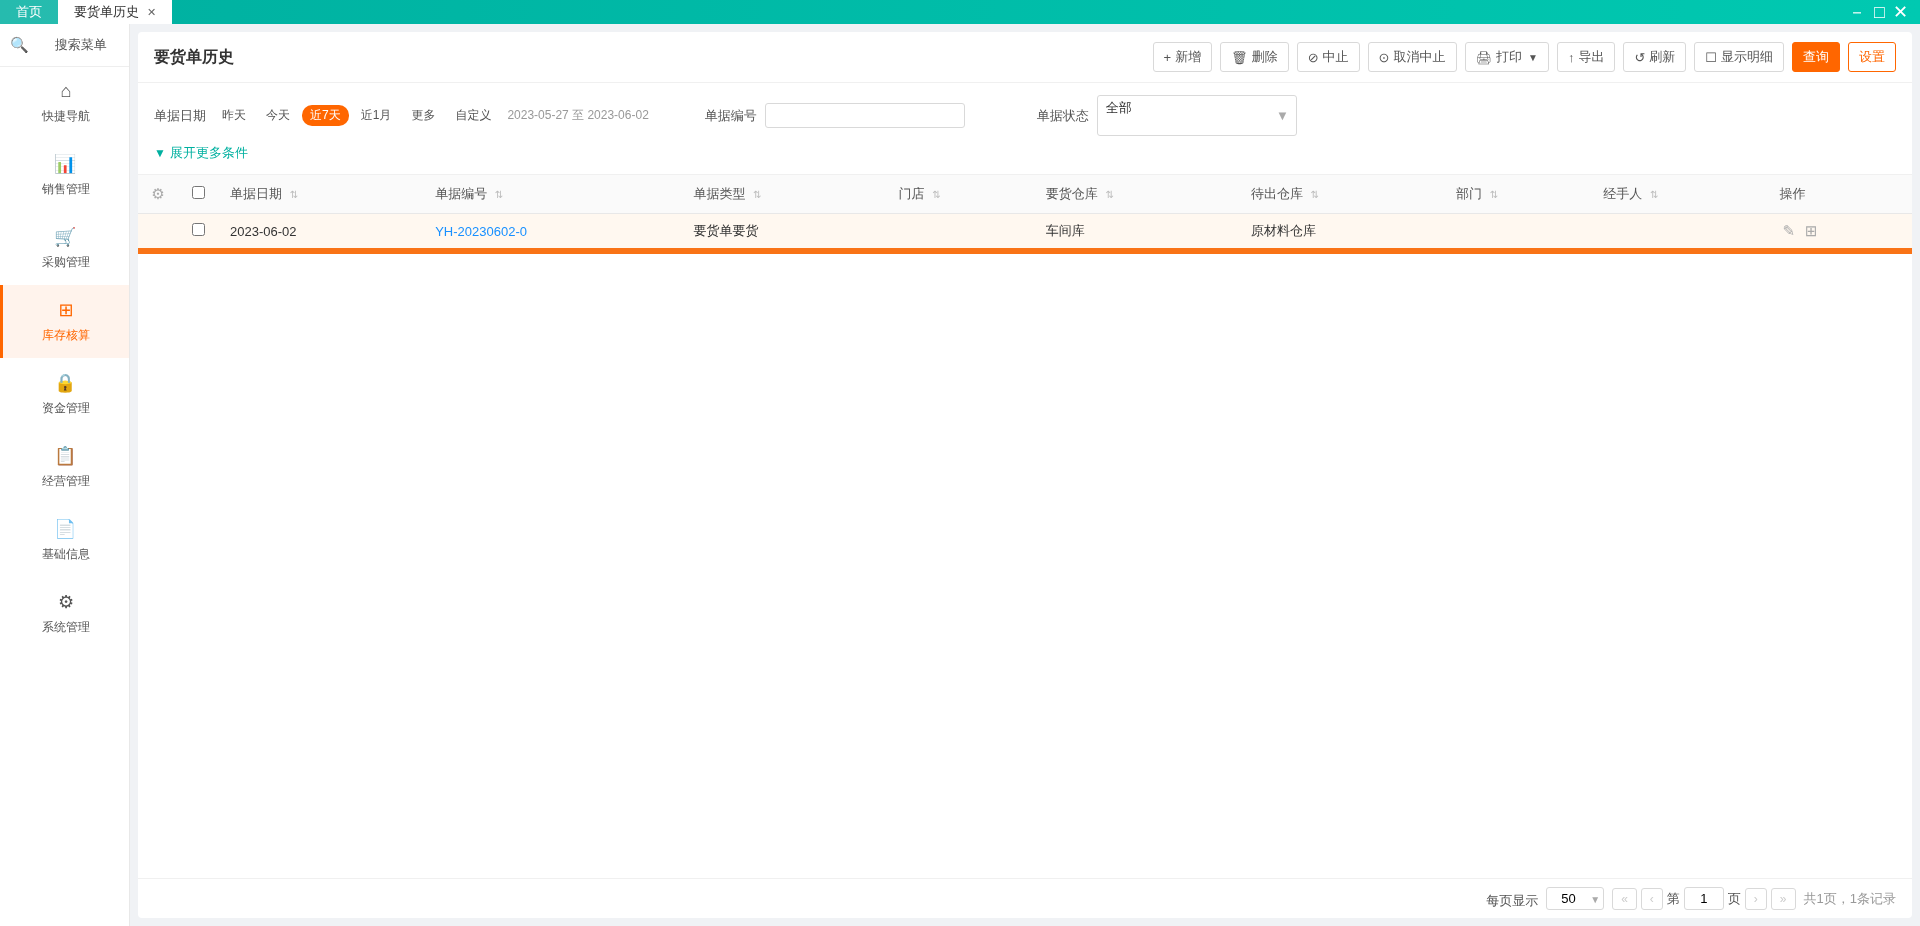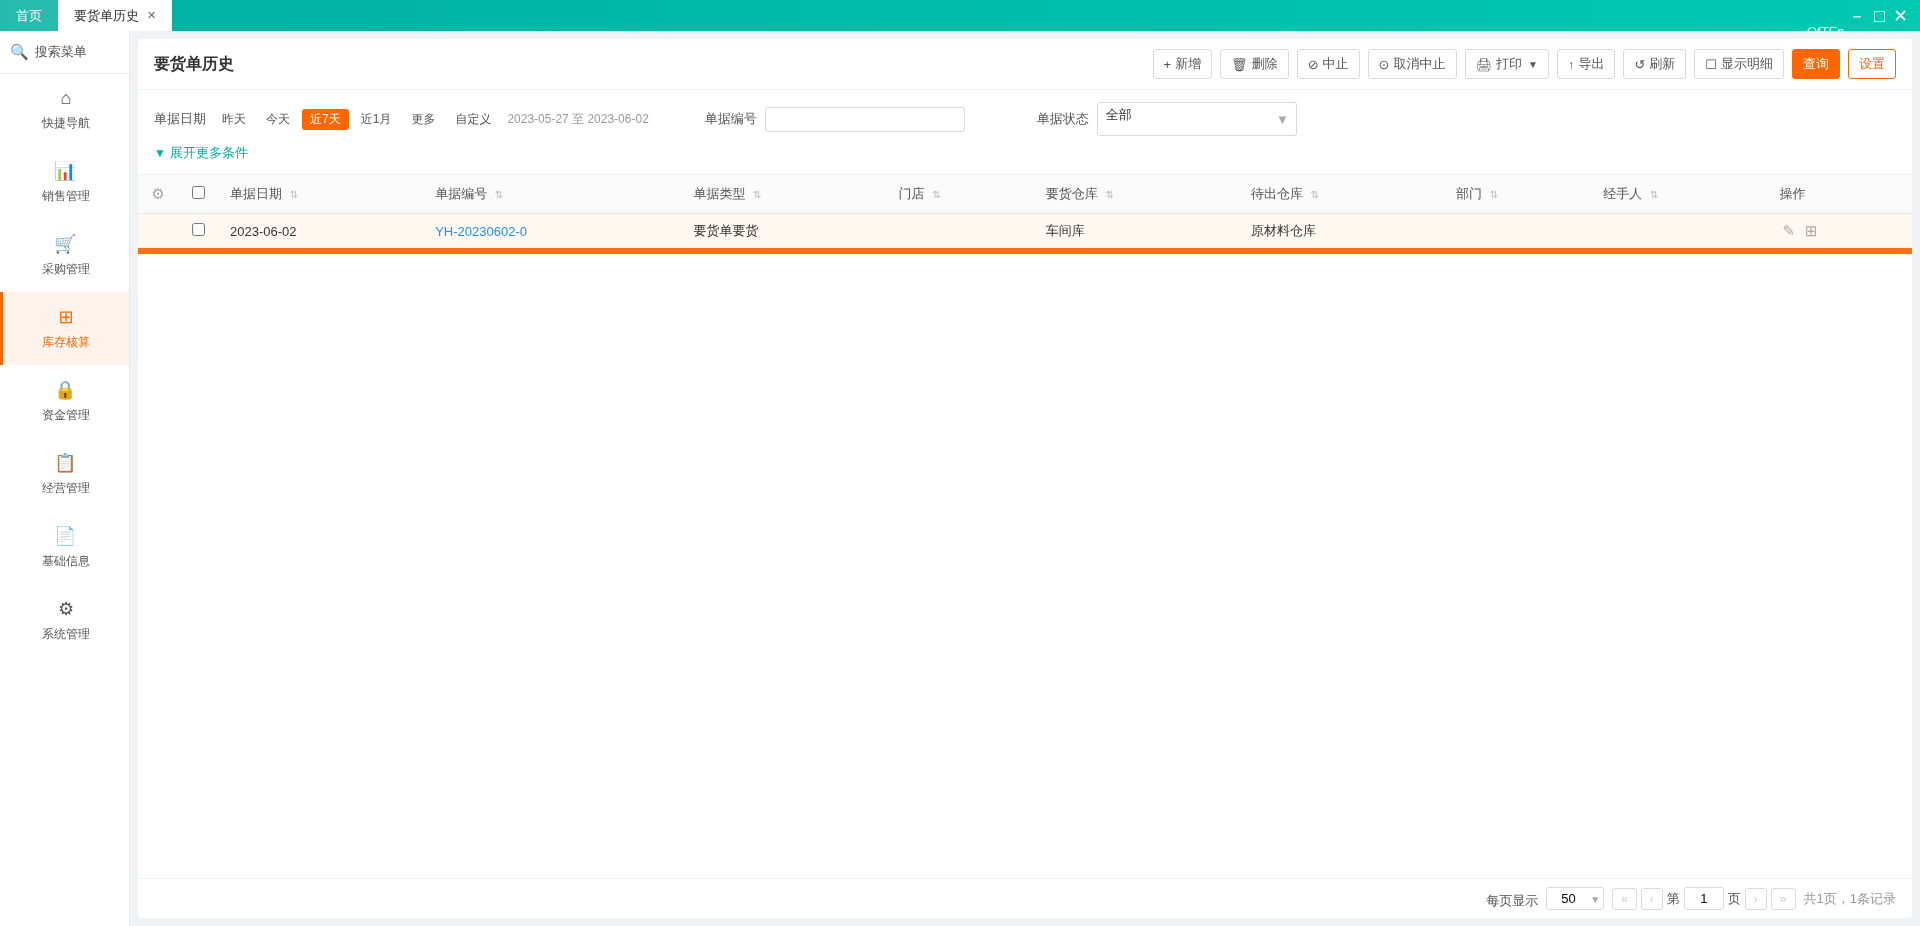--- a/index.html
+++ b/index.html
@@ -1,20 +1,20 @@
 <!DOCTYPE html>
 <html><head>
   <meta charset="utf-8">
   <style>
     * { box-sizing: border-box; margin: 0; padding: 0; font-family: 'Microsoft YaHei', Arial, sans-serif; font-size: 13px; }
     body { display: flex; flex-direction: column; height: 926px; overflow: hidden; background: #f0f2f5; }
 
     
     .top-bar {
-      display: flex; align-items: center; height: 31px;
+      display: flex; align-items: center; height: 24px;
       background: linear-gradient(90deg, #00b0a0 0%, #00c9b1 100%);
       padding: 0 0 0 0; flex-shrink: 0;
     }
     .top-bar-tab {
       display: flex; align-items: center; height: 100%;
       padding: 0 16px; font-size: 13px; color: #fff; cursor: pointer; position: relative;
     }
     .top-bar-tab.home { background: rgba(255,255,255,0.15); }
     .top-bar-tab.active { background: #fff; color: #333; }
     .top-bar-tab .close-icon { margin-left: 8px; font-size: 11px; color: #666; cursor: pointer; }
@@ -33,21 +33,21 @@
     .sidebar-item {
       display: flex; flex-direction: column; align-items: center; justify-content: center;
       padding: 14px 8px; cursor: pointer; color: #555; gap: 6px;
       border-left: 3px solid transparent;
     }
     .sidebar-item.active { background: #fff3ec; color: #f60; border-left-color: #f60; }
     .sidebar-item .icon { font-size: 18px; }
     .sidebar-item .label { font-size: 12px; text-align: center; }
     .sidebar-search { display: flex; align-items: center; gap: 6px; padding: 12px 10px; border-bottom: 1px solid #eee; cursor: pointer; color: #555; }
     .sidebar-search .icon { font-size: 15px; }
-    .sidebar-search .label { font-size: 13px; }
+    .sidebar-search .label { font-size: 13px; margin-left: 20px; }
 
     
     .content { flex: 1; display: flex; flex-direction: column; overflow: hidden; background: #f0f2f5; }
     .content-inner { flex: 1; display: flex; flex-direction: column; margin: 8px; background: #fff; border-radius: 4px; overflow: hidden; }
 
     
     .page-header {
       display: flex; align-items: center; justify-content: space-between;
       padding: 10px 16px; border-bottom: 1px solid #f0f0f0; flex-shrink: 0;
     }
@@ -66,29 +66,29 @@
       padding: 12px 16px; border-bottom: 1px solid #f0f0f0; flex-shrink: 0;
     }
     .filter-row { display: flex; align-items: center; gap: 16px; flex-wrap: wrap; }
     .filter-item { display: flex; align-items: center; gap: 8px; }
     .filter-label { color: #555; font-size: 13px; white-space: nowrap; }
     .filter-date-btns { display: flex; align-items: center; gap: 4px; }
     .date-btn {
       padding: 2px 8px; border-radius: 10px; border: none; background: none;
       cursor: pointer; font-size: 12px; color: #555;
     }
-    .date-btn.active { background: #f60; color: #fff; border-radius: 3px; }
+    .date-btn.active { background: #f60; color: #fff; border-radius: 10px; }
     .date-range { font-size: 12px; color: #999; margin-top: 2px; }
     .filter-input {
       border: 1px solid #d9d9d9; border-radius: 3px; padding: 4px 8px;
       font-size: 13px; outline: none; width: 200px; color: #333;
     }
     .filter-select-wrap { position: relative; display: flex; align-items: center; }
     .filter-select {
-      border: 1px solid #d9d9d9; border-radius: 3px; padding: 4px 28px 13px 8px;
+      border: 1px solid #d9d9d9; border-radius: 3px; padding: 4px 28px 20px 8px;
       font-size: 13px; outline: none; width: 200px; color: #333;
       appearance: none; background: #fff; cursor: pointer;
     }
     .select-arrow { position: absolute; right: 8px; color: #aaa; pointer-events: none; }
     .expand-more {
       display: flex; align-items: center; gap: 4px; color: #00b0a0;
       cursor: pointer; font-size: 13px; margin-top: 6px;
     }
     .expand-more .icon { font-size: 12px; }
 

